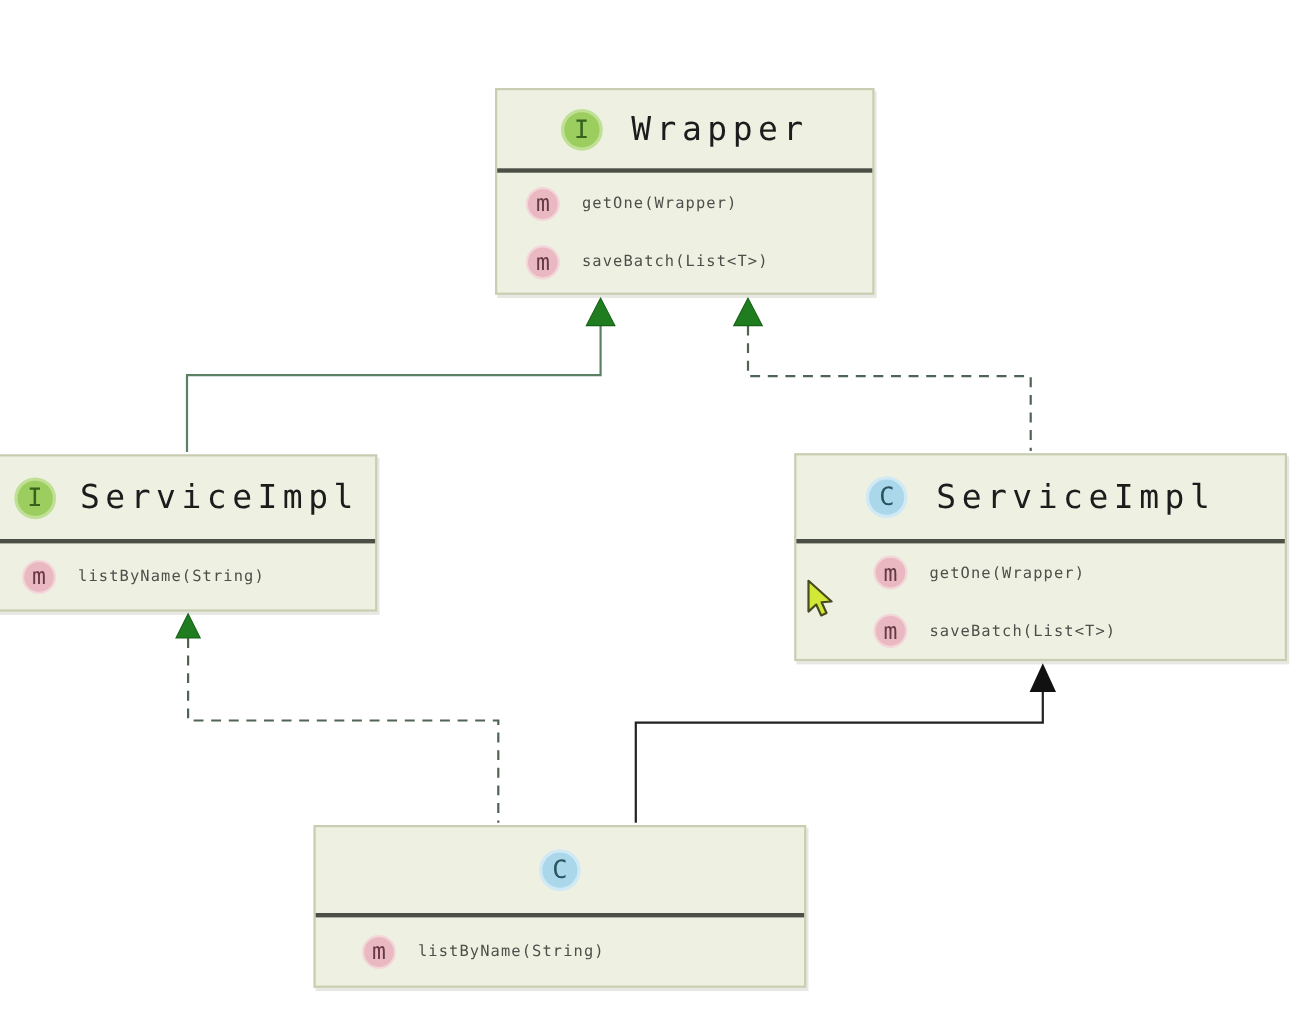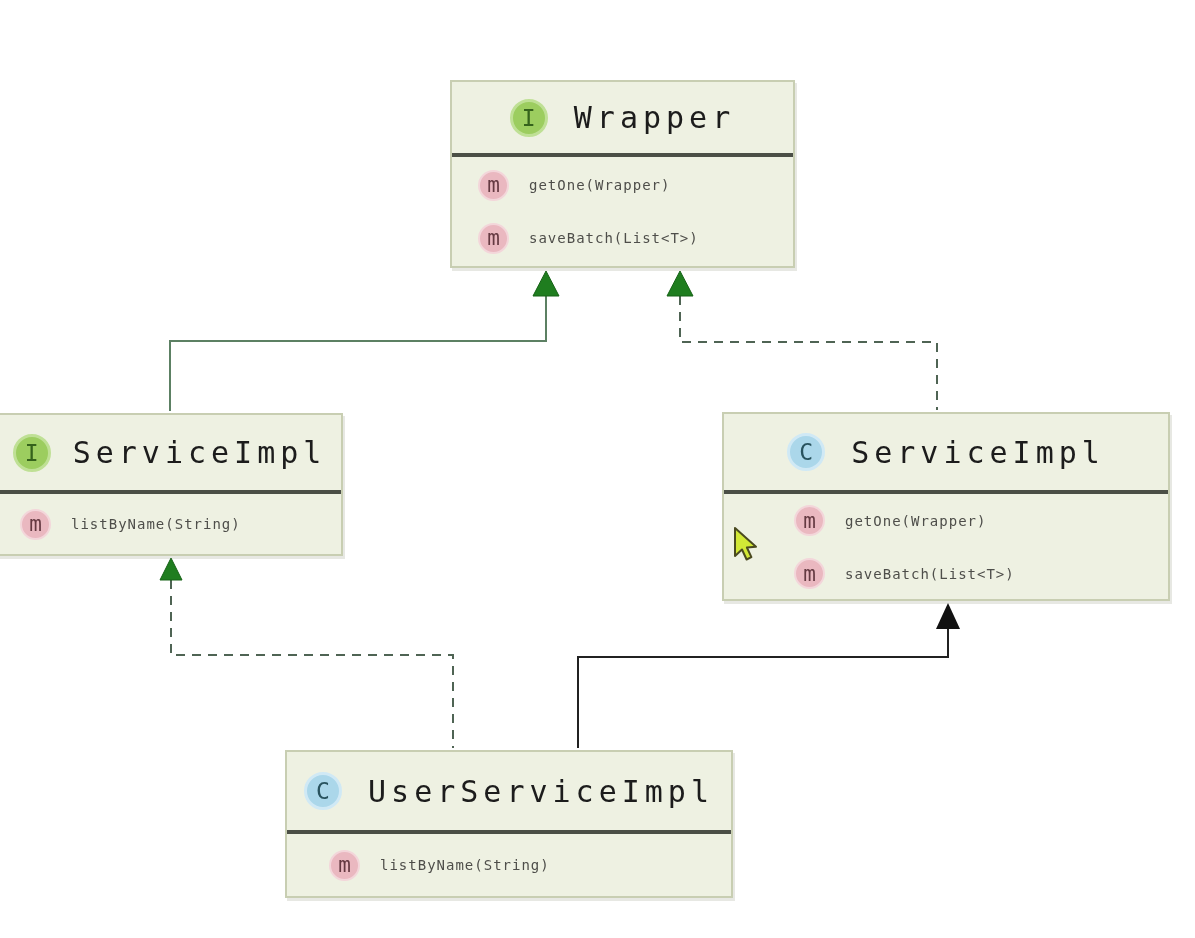--- a/index.html
+++ b/index.html
@@ -176,21 +176,20 @@
       <div class="method-row">
         <span class="badge badge-method">m</span>
         <span class="method-label">saveBatch(List&lt;T&gt;)</span>
       </div>
     </div>
   </div>
 
   <div class="class-box" style="left:285px; top:750px; width:448px; height:148px;">
     <div class="box-header" style="height:78px;">
       <span class="badge badge-title badge-class">C</span>
-      <span class="box-title">UserServiceImpl</span>
     </div>
     <div class="box-sep"></div>
     <div class="box-body" style="padding-left:42px;">
       <div class="method-row">
         <span class="badge badge-method">m</span>
         <span class="method-label">listByName(String)</span>
       </div>
     </div>
   </div>
 

